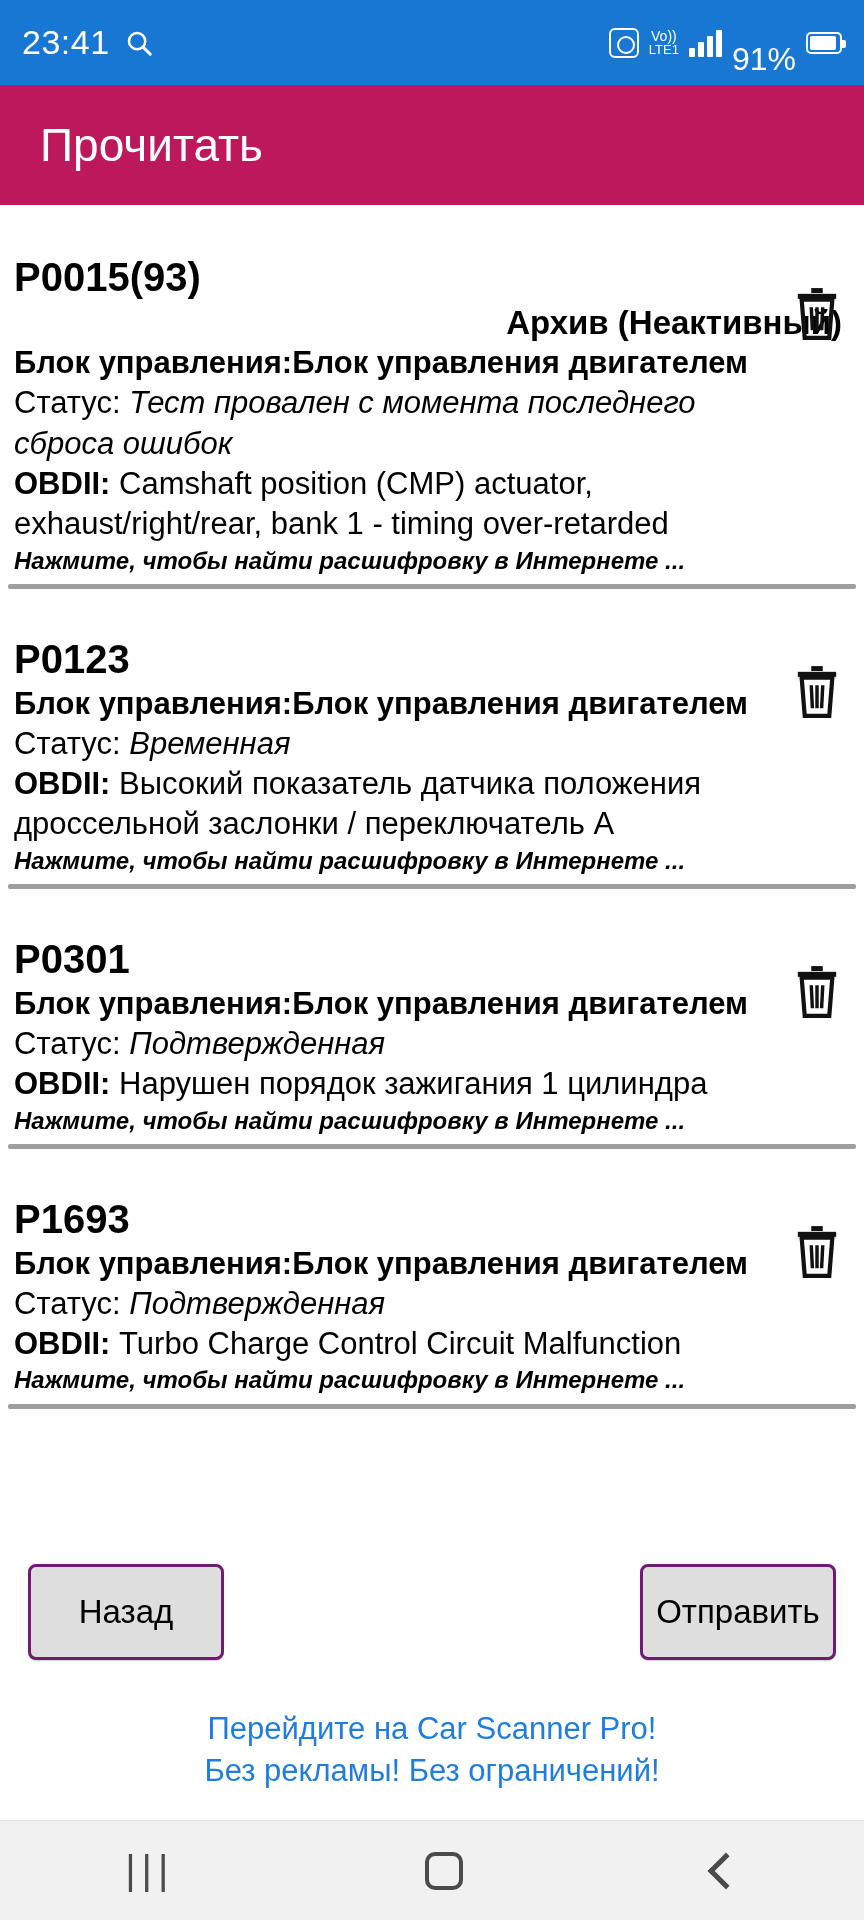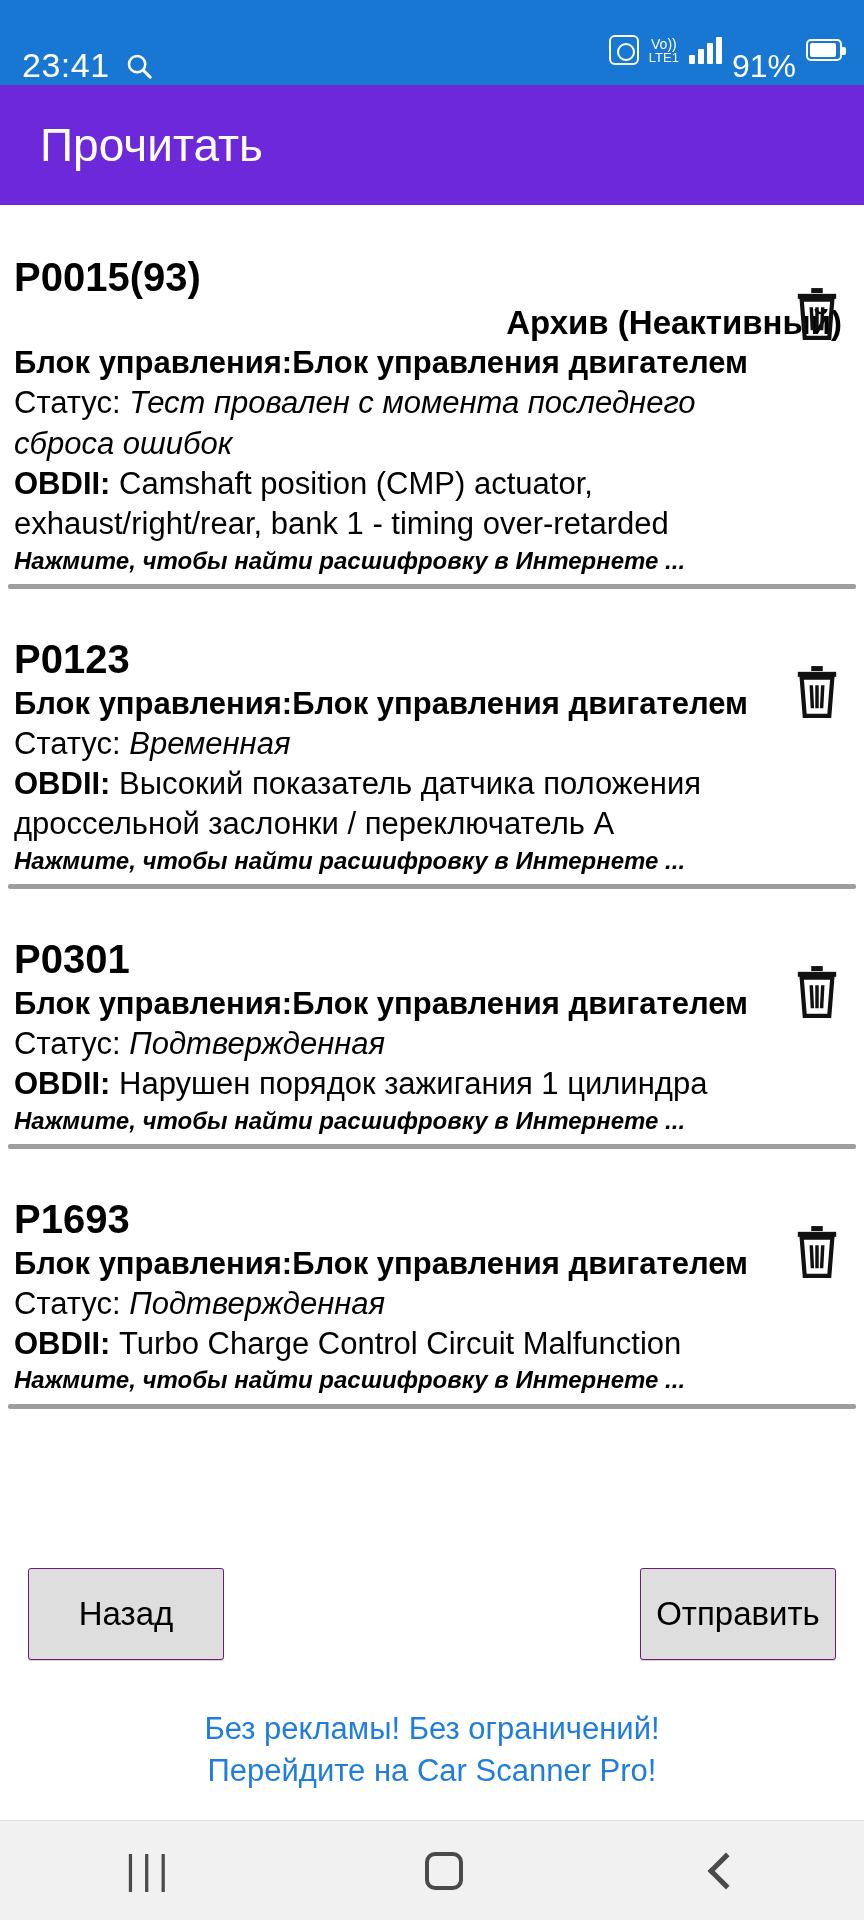--- a/index.html
+++ b/index.html
@@ -18,21 +18,21 @@
     flex-direction: column;
     background: #ffffff;
   }
 
   
   .statusbar {
     height: 85px;
     background: #1877d2;
     color: #ffffff;
     display: flex;
-    align-items: flex-end;
+    align-items: center;
     padding: 0 22px;
     flex: 0 0 auto;
   }
   .status-left {
     display: flex;
     align-items: center;
     gap: 14px;
   }
   .status-time {
     font-size: 34px;
@@ -106,21 +106,21 @@
     position: absolute;
     left: 2px; top: 2px; bottom: 2px;
     width: 26px;
     background: #fff;
     border-radius: 2px;
   }
 
   
   .appbar {
     height: 120px;
-    background: #6d28d9;
+    background: #be185d;
     color: #ffffff;
     display: flex;
     align-items: center;
     padding: 0 40px;
     flex: 0 0 auto;
   }
   .appbar-title {
     font-size: 46px;
     font-weight: 400;
   }
@@ -199,22 +199,22 @@
   .spacer { flex: 1 1 auto; }
   .btn-row {
     display: flex;
     justify-content: space-between;
     padding: 0 28px;
     gap: 20px;
     flex: 0 0 auto;
   }
   .btn {
     background: #dedede;
-    border: 1px solid #701a75;
-    border-radius: 3px;
+    border: 3px solid #701a75;
+    border-radius: 8px;
     color: #000;
     font-size: 33px;
     padding: 26px 10px;
     min-width: 196px;
     text-align: center;
     box-shadow: 0 1px 1px rgba(0,0,0,0.18);
   }
   .promo {
     text-align: center;
     color: #1f7de0;
@@ -370,22 +370,22 @@
     </div>
 
     <div class="spacer"></div>
 
     <div class="btn-row">
       <div class="btn">Назад</div>
       <div class="btn">Отправить</div>
     </div>
 
     <div class="promo">
+      <div>Перейдите на Car Scanner Pro!</div>
       <div>Без рекламы! Без ограничений!</div>
-      <div>Перейдите на Car Scanner Pro!</div>
     </div>
 
     <div style="height:28px"></div>
   </div>
 
   <div class="navbar">
     <span class="nav-recent">|||</span>
     <span class="nav-home"></span>
     <span class="nav-back"></span>
   </div>

